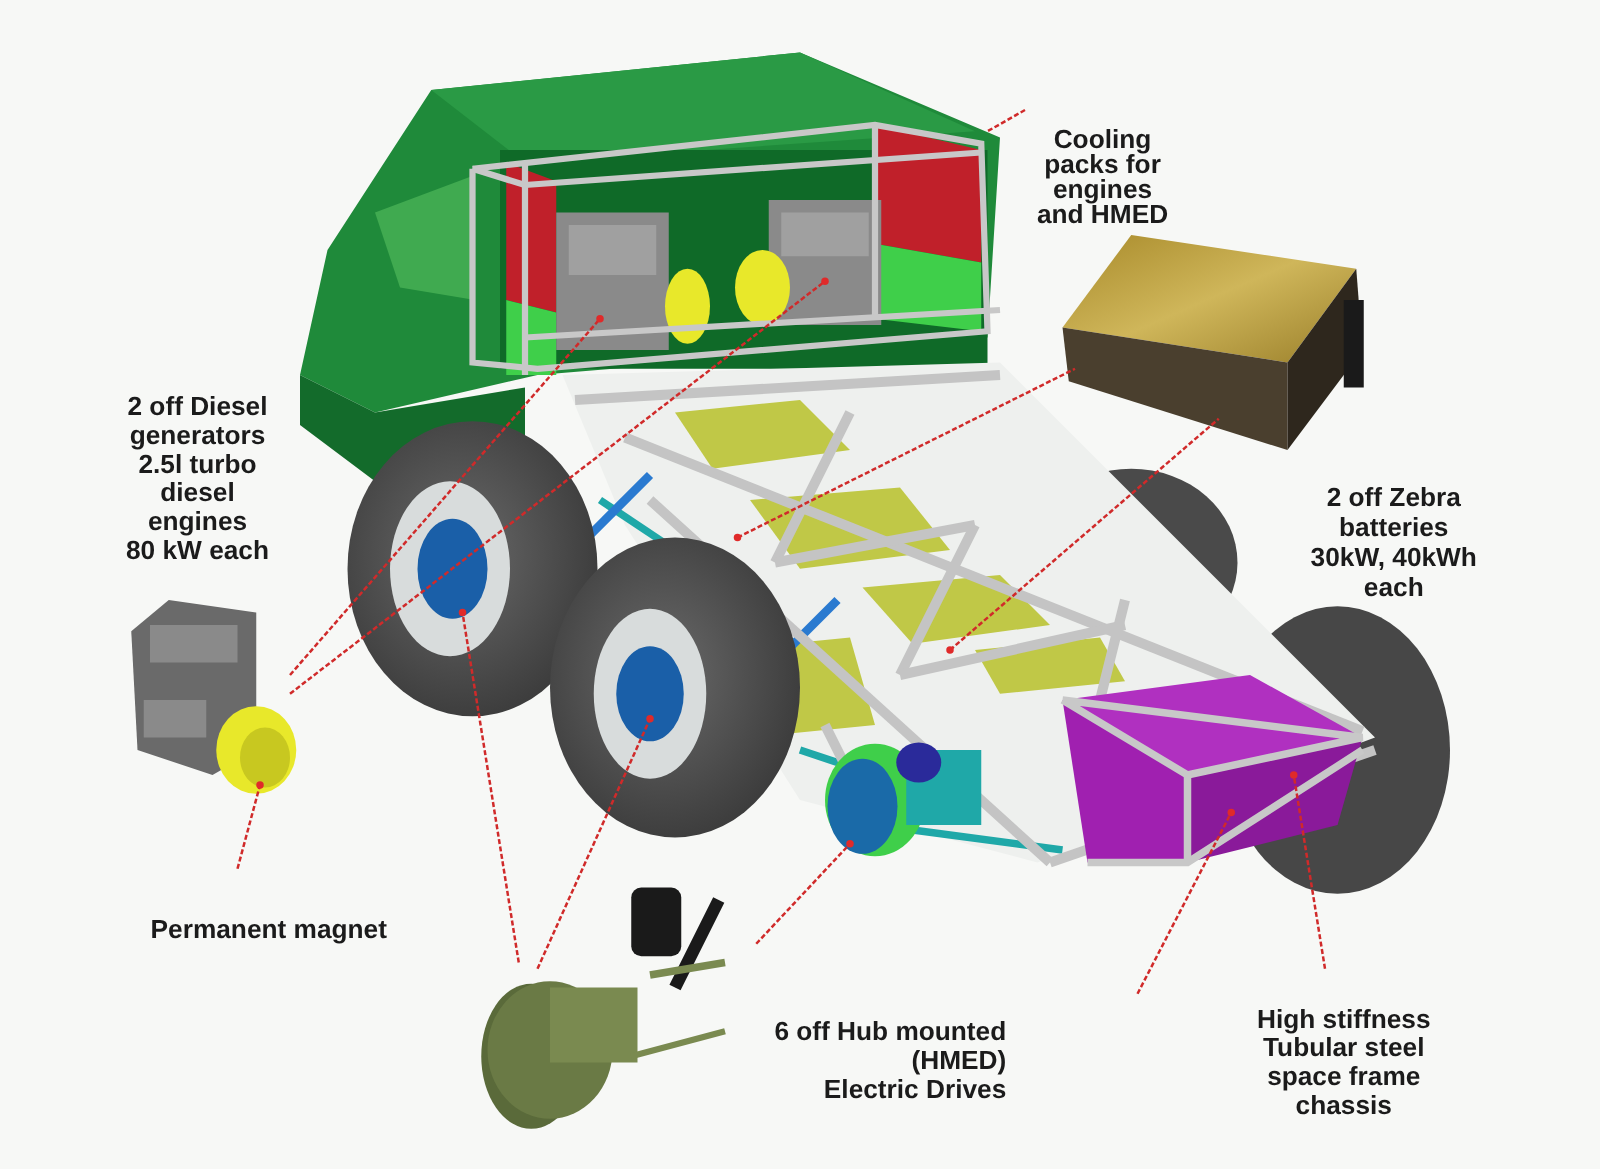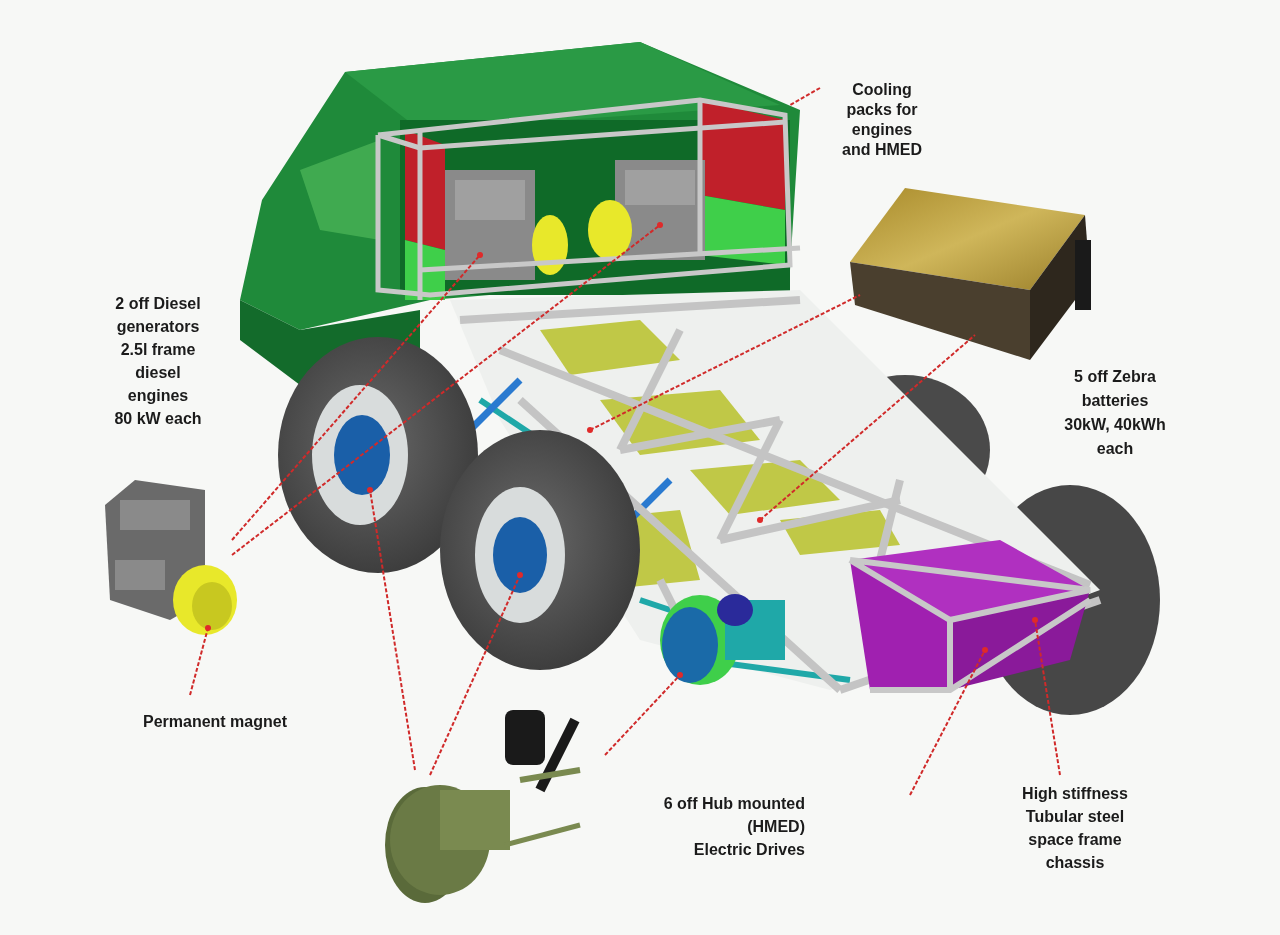--- a/index.html
+++ b/index.html
@@ -1,20 +1,20 @@
 <!DOCTYPE html>
 <html><head>
 <meta charset="utf-8">
 <style>
   html, body { margin: 0; padding: 0; background: #f7f8f6; }
   body { width: 1280px; height: 935px; position: relative; overflow: hidden;
          font-family: "Liberation Sans", sans-serif; }
   #stage { position: absolute; left: 0; top: 0; width: 1280px; height: 935px; }
-  .label { position: absolute; text-align: center; font-weight: bold; font-size: 16px;
-           line-height: 20px; color: #1b1b1b; white-space: nowrap; }
+  .label { position: absolute; text-align: center; font-weight: bold; font-size: 21px;
+           line-height: 20px; color: #1b1b1b; white-space: nowrap; margin-top: 22px; }
   .label span { display: block; }
 </style>
 </head>
 <body>
 
 <div id="stage">
   <svg width="1280" height="935" viewBox="0 0 1280 935">
     <defs>
       <radialGradient id="tyreGrad" cx="45%" cy="45%" r="60%">
         <stop offset="0%" stop-color="#6a6a6a"></stop>
@@ -183,28 +183,28 @@
   <div class="label" style="left:822px; top:80px; width:120px;">
     <span>Cooling</span>
     <span>packs for</span>
     <span>engines</span>
     <span>and HMED</span>
   </div>
 
   <div class="label" style="left:78px; top:292px; width:160px; line-height:23px;">
     <span>2 off Diesel</span>
     <span>generators</span>
-    <span>2.5l frame</span>
+    <span>2.5l turbo</span>
     <span>diesel</span>
     <span>engines</span>
     <span>80 kW each</span>
   </div>
 
   <div class="label" style="left:1030px; top:365px; width:170px; line-height:24px;">
-    <span>5 off Zebra</span>
+    <span>2 off Zebra</span>
     <span>batteries</span>
     <span>30kW, 40kWh</span>
     <span>each</span>
   </div>
 
   <div class="label" style="left:95px; top:710px; width:240px; line-height:23px;">
     <span>Permanent magnet</span>
   </div>
 
   <div class="label" style="left:585px; top:792px; width:220px; line-height:23px;text-align:right;">

